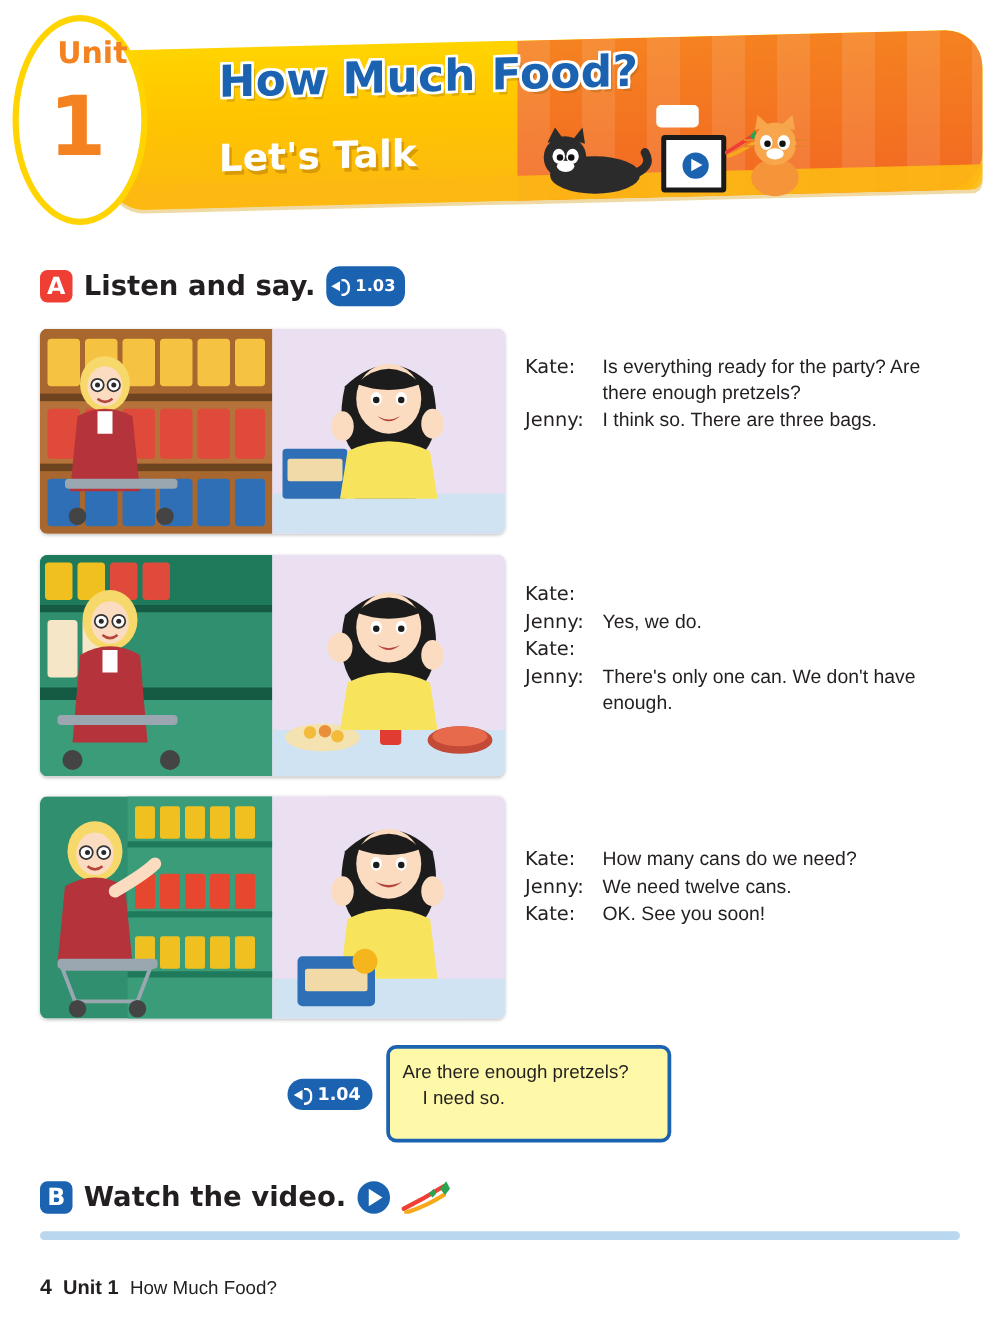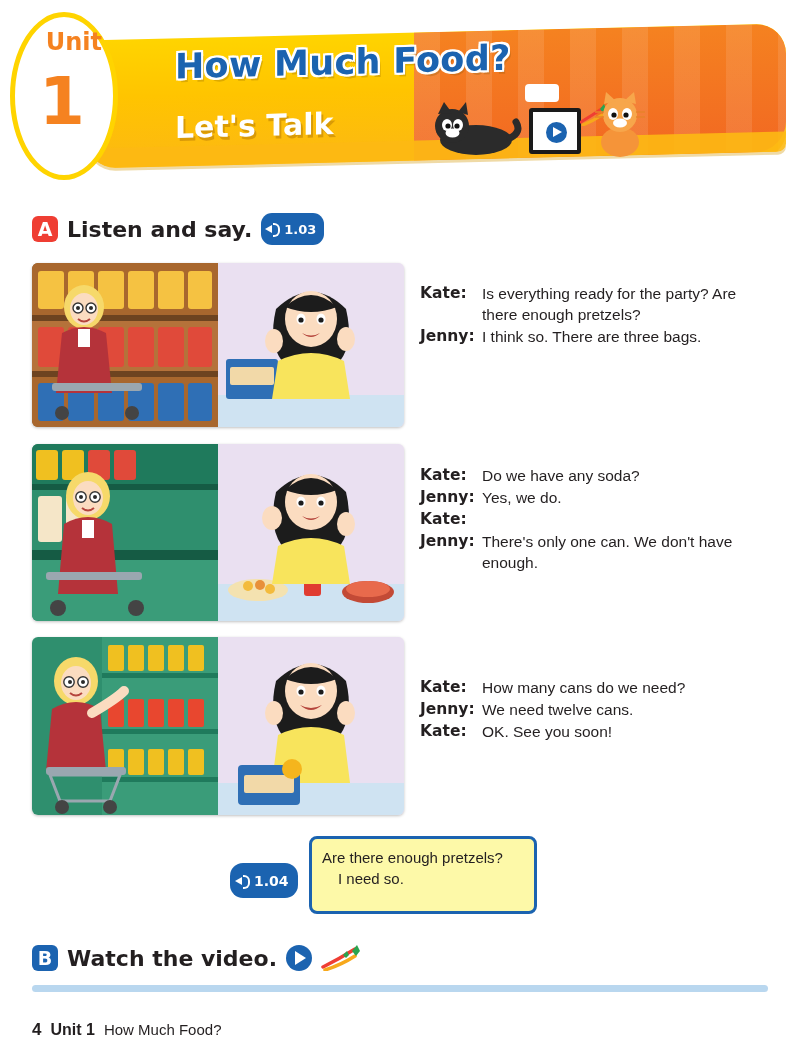--- a/index.html
+++ b/index.html
@@ -285,21 +285,21 @@
     line-height: 21px;
     color: #231f20;
   }
   .line {
     display: flex;
     margin-bottom: 1px;
   }
   .spk-name {
     width: 62px;
     flex: 0 0 62px;
-    font-weight: bold;
+    font-weight: normal;
     font-family: "DejaVu Sans", sans-serif;
   }
   .spk-text {
     flex: 1;
   }
 
   
   .model-box {
     position: absolute;
     left: 309px;
@@ -315,21 +315,21 @@
     line-height: 21px;
     color: #231f20;
   }
   .model-line.indent { padding-left: 16px; }
   .audio-1-04 {
     position: absolute;
     left: 230px;
     top: 863px;
   }
   .audio-chip.big {
-    height: 35px;
+    height: 25px;
     border-radius: 13px;
     font-size: 14px;
     padding: 0 9px 0 5px;
   }
 
   
   .sec-b {
     position: absolute;
     left: 32px;
     top: 945px;
@@ -597,21 +597,20 @@
         <path d="M60 102 q33 -16 66 0 l6 38 h-78z" fill="#f8e45c"></path>
         <ellipse cx="128" cy="80" rx="9" ry="12" fill="#fbdcc0"></ellipse>
         <ellipse cx="54" cy="74" rx="10" ry="12" fill="#fbdcc0"></ellipse>
       </g>
     </svg>
   </div>
 </div>
 <div class="lines" style="left:420px; top:465px; width:346px;">
   <div class="line">
     <span class="spk-name">Kate:</span>
-    <span class="spk-text">Do we have any soda?</span>
   </div>
   <div class="line">
     <span class="spk-name">Jenny:</span>
     <span class="spk-text">Yes, we do.</span>
   </div>
   <div class="line">
     <span class="spk-name">Kate:</span>
   </div>
   <div class="line">
     <span class="spk-name">Jenny:</span>

